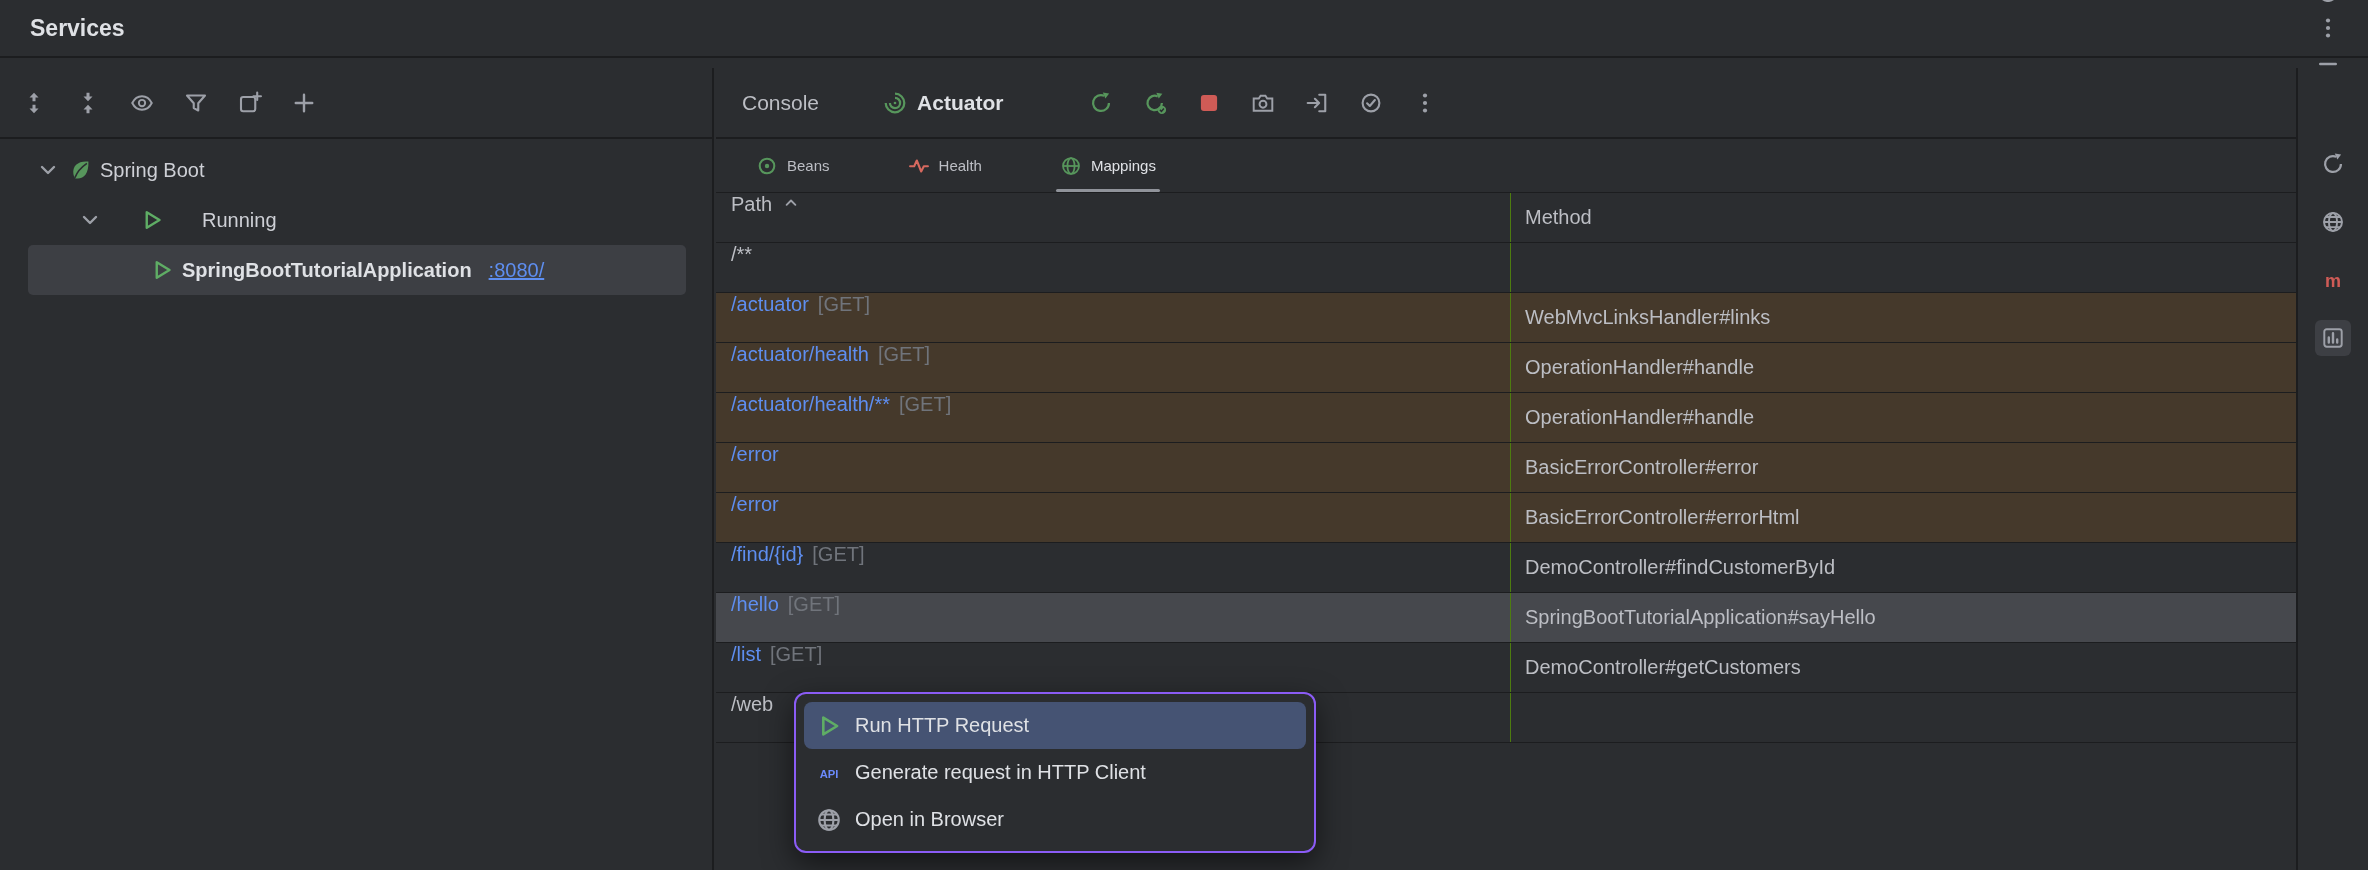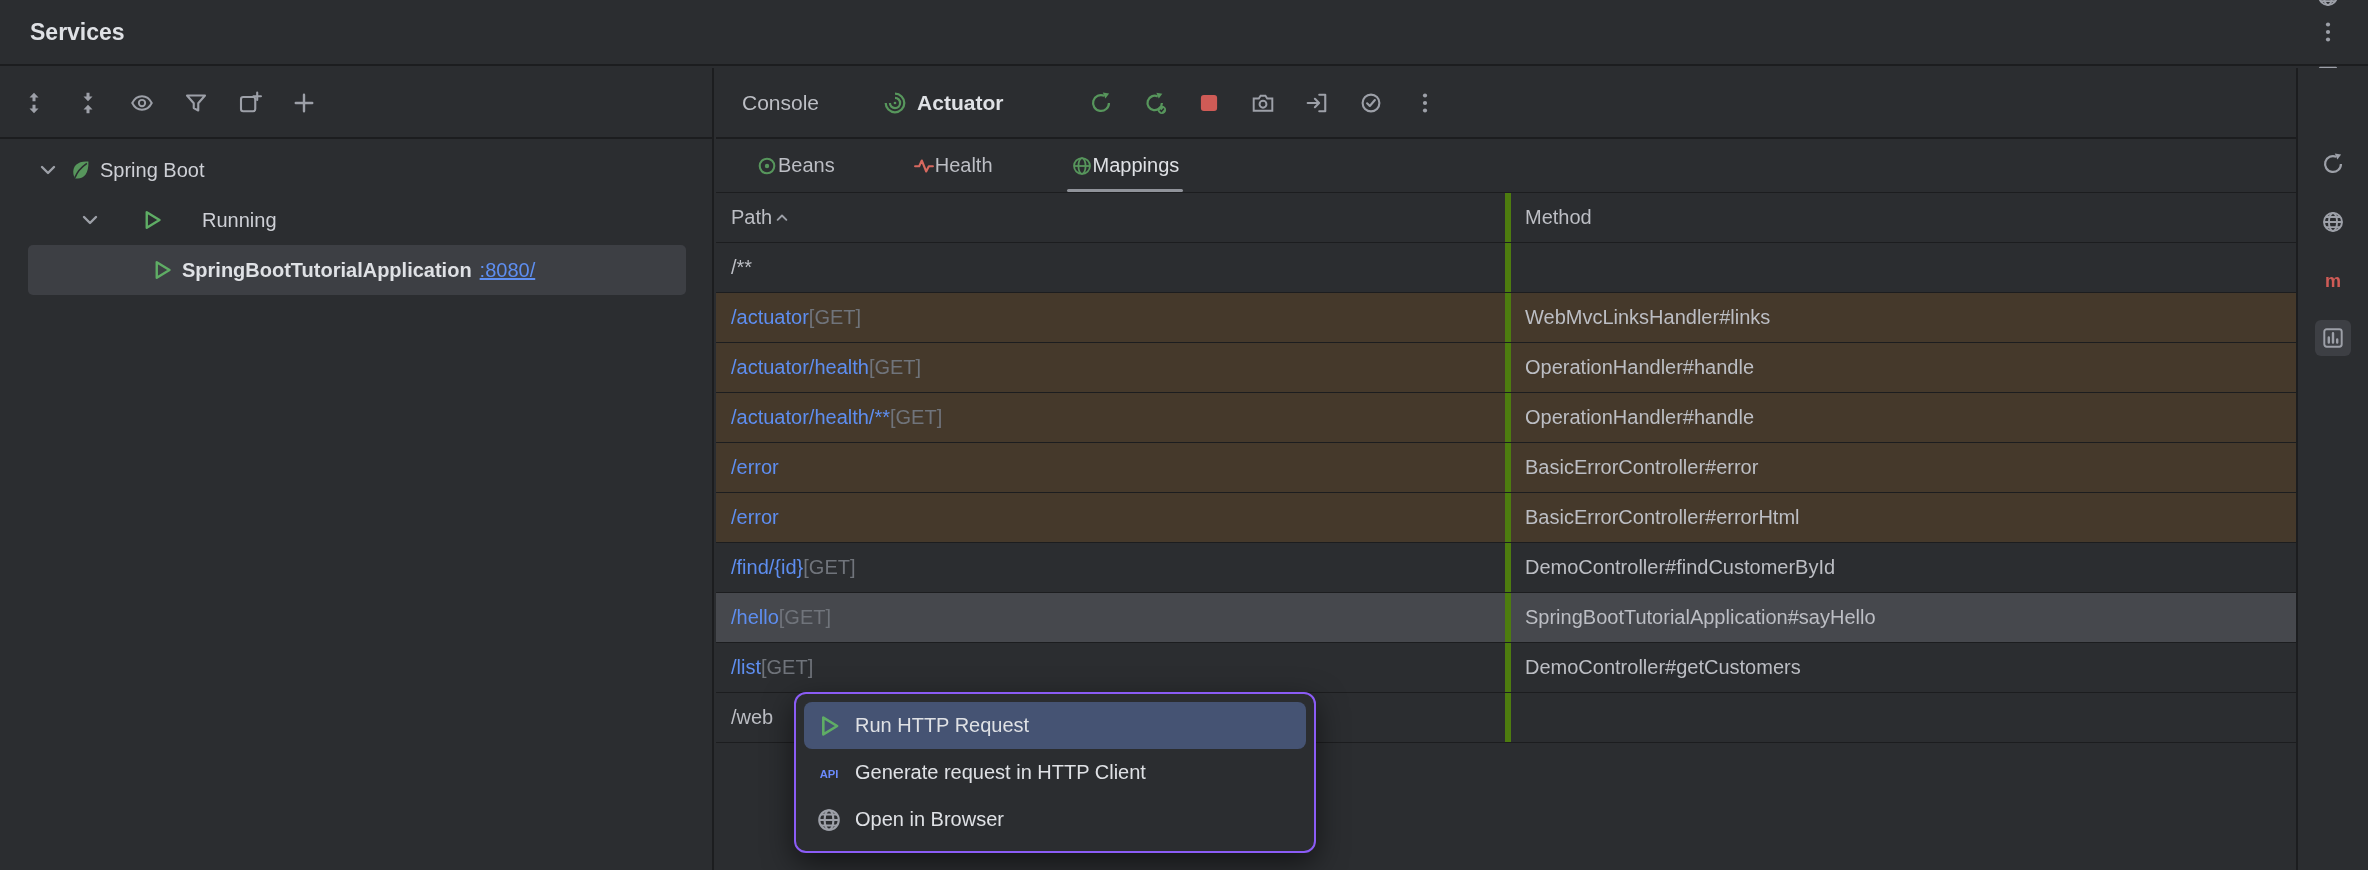--- a/index.html
+++ b/index.html
@@ -5,54 +5,54 @@
   *{margin:0;padding:0;box-sizing:border-box}
   html,body{width:2368px;height:870px;overflow:hidden}
   body{background:#2b2d30;font-family:"Liberation Sans",sans-serif;color:#bcbec4;position:relative}
 
   .icon{display:inline-flex;width:24px;height:24px;flex:0 0 auto}
   .icon svg{width:100%;height:100%}
   .ibtn{width:36px;height:36px;display:flex;align-items:center;justify-content:center;border-radius:6px;cursor:default}
   .ibtn.boxed{background:#3d3f44}
 
   
-  .titlebar{position:absolute;top:0;left:0;right:0;height:66px;display:flex;align-items:center;
+  .titlebar{position:absolute;top:0;left:0;right:0;height:58px;display:flex;align-items:center;
             padding:0 22px 0 30px;border-bottom:2px solid #1c1d1f;background:#2b2d30}
   .title{font-size:23px;font-weight:bold;color:#dfe1e5}
   .spacer{flex:1}
   .titlebar .ibtn{margin-left:18px}
 
   
   .left-panel{position:absolute;top:68px;left:0;width:714px;bottom:0;background:#2b2d30;border-right:2px solid #1c1d1f}
   .left-toolbar{height:71px;display:flex;align-items:center;padding-left:16px;gap:18px;border-bottom:2px solid #1c1d1f}
   .tree{padding-top:6px}
   .tree-row{height:50px;display:flex;align-items:center;gap:8px;font-size:20px;color:#ced0d6;
             margin:0 26px 0 28px;border-radius:5px}
   .tree-row.selected{background:#3d3f44}
   .tree-row .app-name{font-weight:bold;color:#dfe1e5}
-  .tree-row .suffix{color:#5e8ef0;text-decoration:underline;margin-left:0}
+  .tree-row .suffix{color:#5e8ef0;text-decoration:underline;margin-left:9px}
 
   
   .right-panel{position:absolute;top:68px;left:716px;right:72px;bottom:0;background:#2b2d30}
   .console-header{height:71px;display:flex;align-items:center;border-bottom:2px solid #1c1d1f;padding-left:26px}
   .tab{display:flex;align-items:center;gap:10px;font-size:21px;color:#bcbec4;margin-right:64px}
   .tab.active{color:#dfe1e5;font-weight:bold}
   .console-toolbar{display:flex;align-items:center;gap:18px;margin-left:16px}
 
   .subtab-row{height:54px;display:flex;align-items:stretch;padding-left:36px;border-bottom:1px solid #1c1d1f}
-  .subtab{display:flex;align-items:center;font-size:20px;color:#bcbec4;margin-right:70px;position:relative;padding:0 4px}
+  .subtab{display:flex;align-items:center;gap:9px;font-size:15px;color:#bcbec4;margin-right:70px;position:relative;padding:0 4px}
   .subtab.active{color:#dfe1e5}
   .subtab.active::after{content:"";position:absolute;left:0;right:0;bottom:0;height:3px;background:#90939a;border-radius:2px}
 
   
   .trow{display:flex;height:50px;align-items:stretch;border-bottom:1px solid #1c1d1f;font-size:20px}
   .trow.header{color:#bcbec4}
   .trow.amber{background:#45392b}
   .trow.sel{background:#46484d}
-  .cell-path{width:795px;padding-left:15px;border-right:6px solid #4d7c0f;display:flex;align-items:center;gap:0}
+  .cell-path{width:795px;padding-left:15px;border-right:1px solid #4d7c0f;display:flex;align-items:flex-start;gap:9px}
   .cell-method{flex:1;padding-left:14px;display:flex;align-items:center;color:#bcbec4}
   .path-link{color:#5e8ef0}
   .path-plain{color:#bcbec4}
   .path-underline{}
   .badge{color:#70747b}
   .sort-caret{width:20px;height:20px}
 
   
   .right-stripe{position:absolute;top:68px;right:0;width:72px;bottom:0;border-left:2px solid #1c1d1f;
                 display:flex;flex-direction:column;align-items:center;padding-top:78px;gap:22px;background:#2b2d30}

